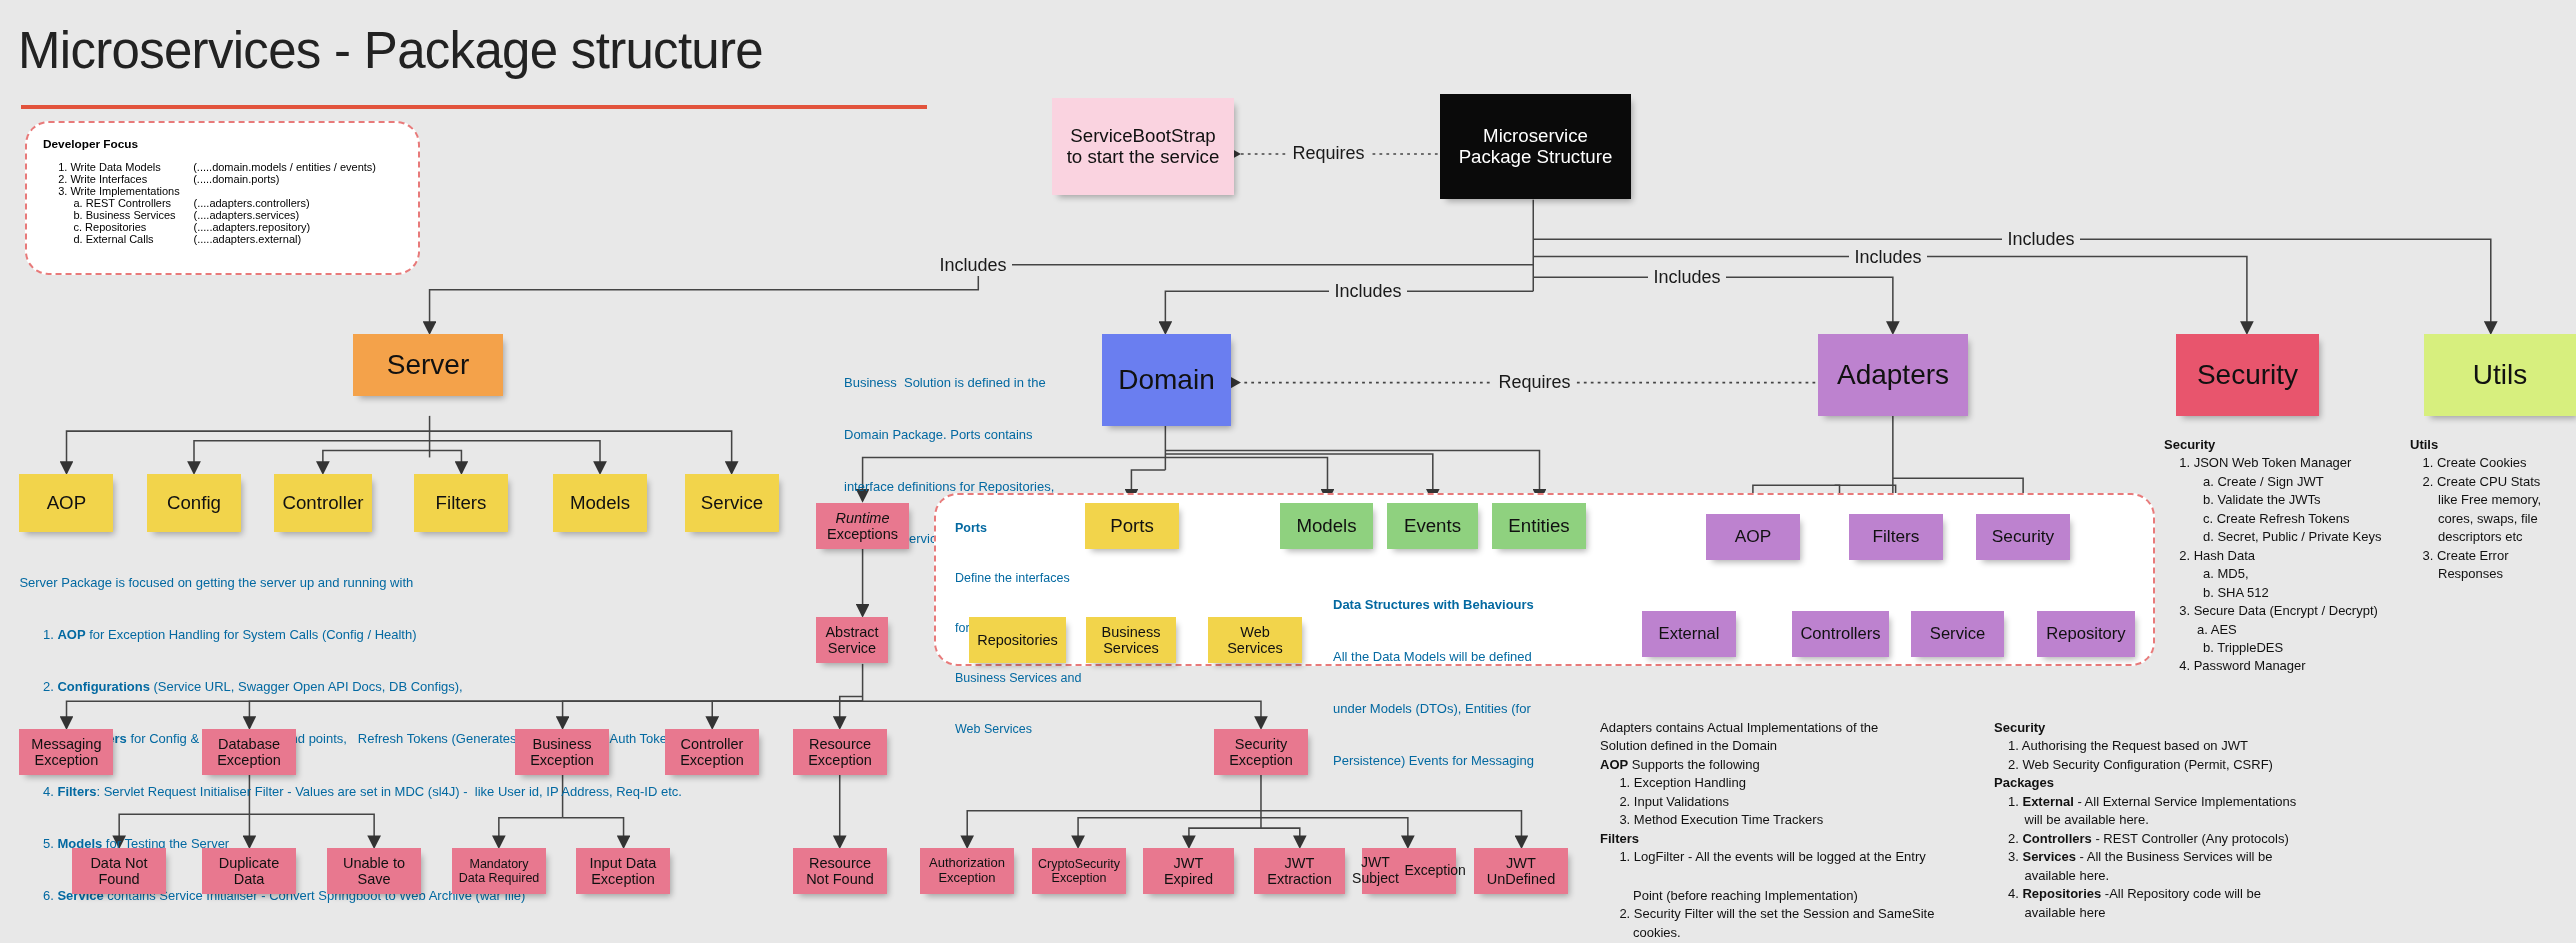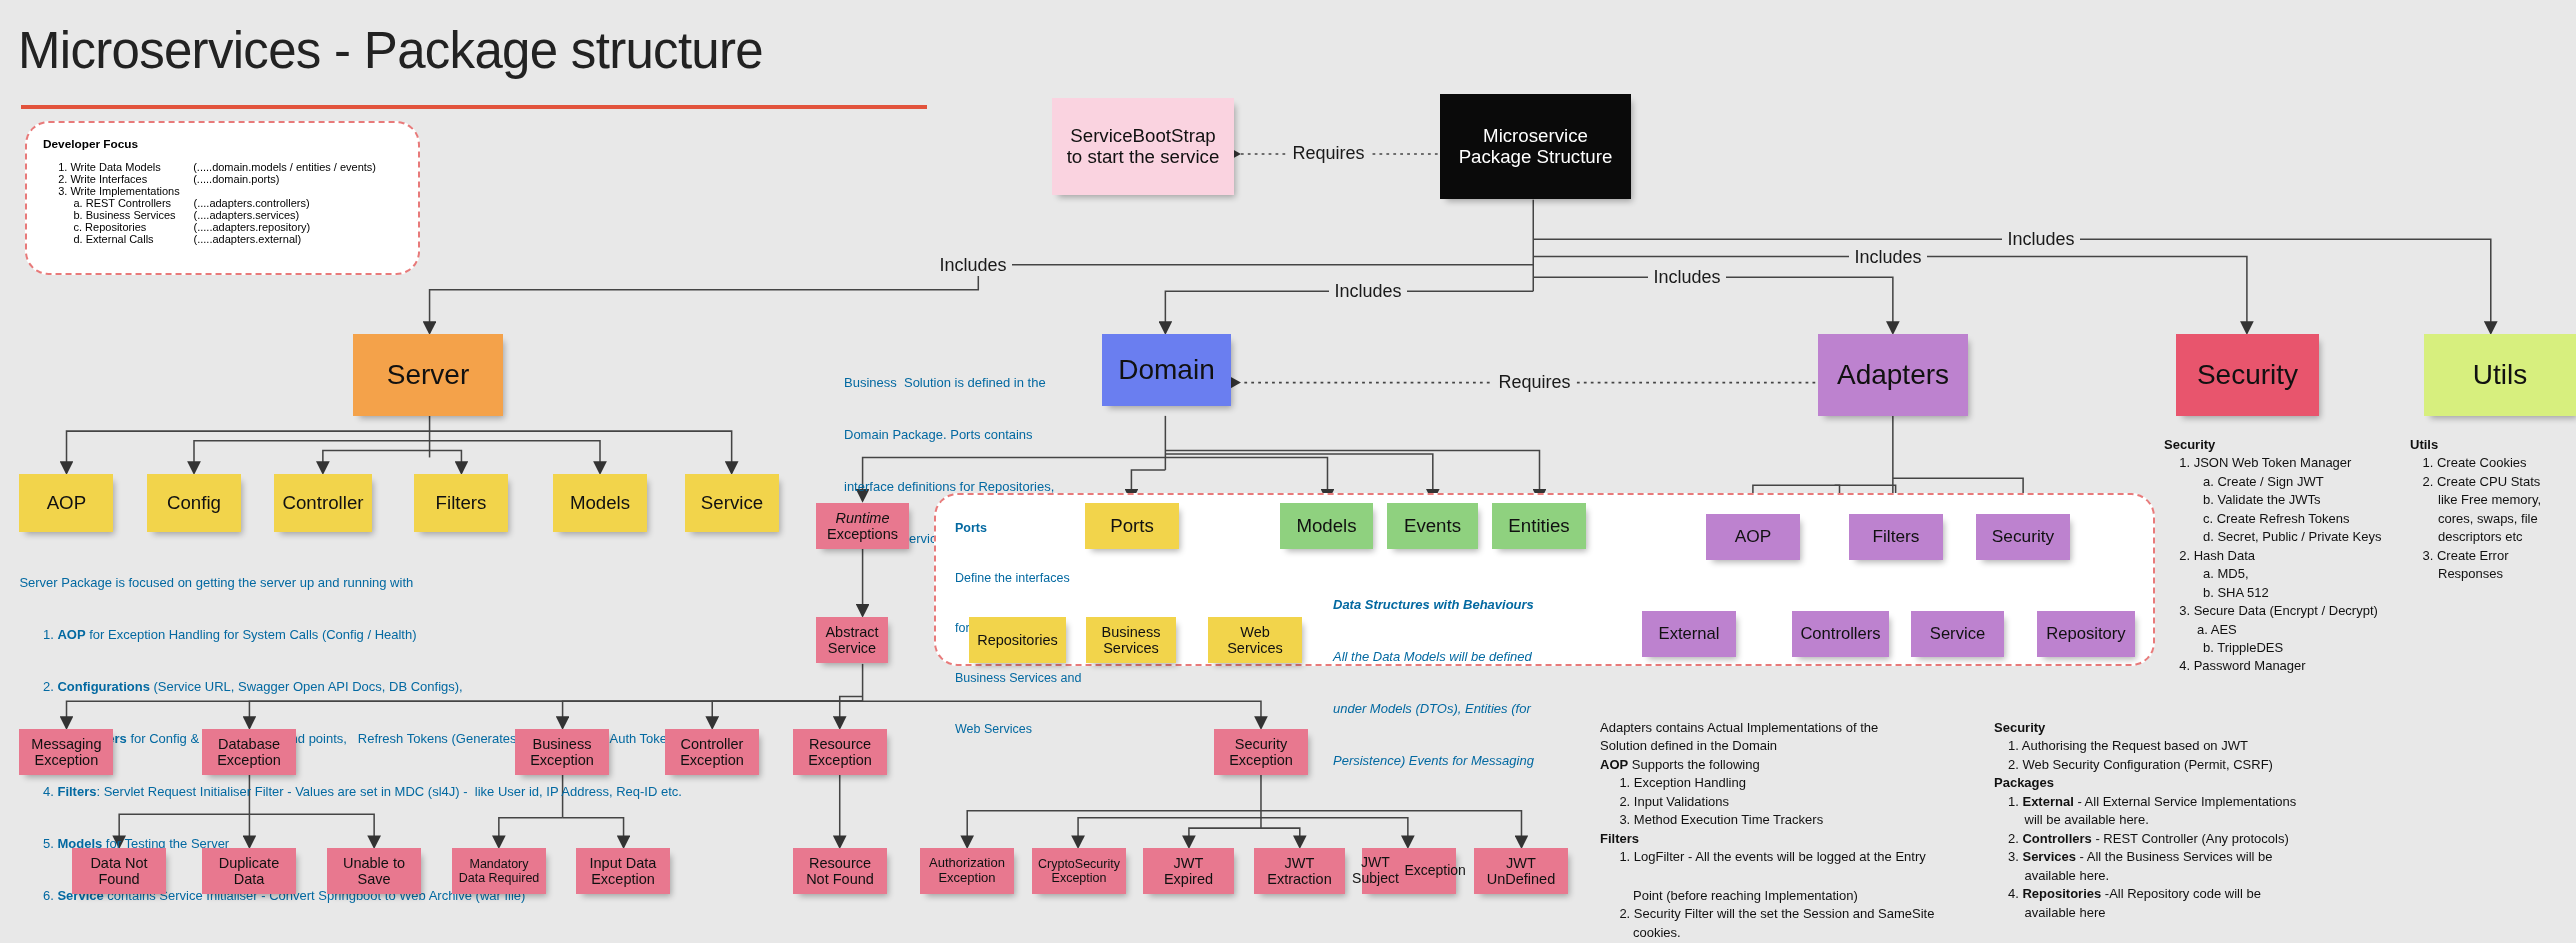--- a/index.html
+++ b/index.html
@@ -182,24 +182,24 @@
   </div>
 
   <div class="edge-label" style="left:1287px;top:143px;">Requires</div>
   <div class="edge-label" style="left:1493px;top:372px;">Requires</div>
   <div class="edge-label" style="left:934px;top:255px;">Includes</div>
   <div class="edge-label" style="left:1329px;top:281px;">Includes</div>
   <div class="edge-label" style="left:1648px;top:267px;">Includes</div>
   <div class="edge-label" style="left:1849px;top:247px;">Includes</div>
   <div class="edge-label" style="left:2002px;top:229px;">Includes</div>
 
-  <div class="note n-orange" style="left:353px;top:334px;width:150px;height:82px;font-size:28px;">
+  <div class="note n-orange" style="left:353px;top:334px;width:150px;height:62px;font-size:28px;">
     <span>Server</span>
   </div>
-  <div class="note n-blue" style="left:1102px;top:334px;width:129px;height:72px;font-size:28px;">
+  <div class="note n-blue" style="left:1102px;top:334px;width:129px;height:92px;font-size:28px;">
     <span>Domain</span>
   </div>
   <div class="note n-purple" style="left:1818px;top:334px;width:150px;height:82px;font-size:28px;">
     <span>Adapters</span>
   </div>
   <div class="note n-red" style="left:2176px;top:334px;width:143px;height:82px;font-size:28px;">
     <span>Security</span>
   </div>
   <div class="note n-lime" style="left:2424px;top:334px;width:152px;height:82px;font-size:28px;">
     <span>Utils</span>
@@ -277,21 +277,21 @@
   <div class="note n-green" style="left:1280px;top:503px;width:93px;height:46px;font-size:18.7px;">
     <span>Models</span>
     </div>
   <div class="note n-green" style="left:1387px;top:503px;width:91px;height:46px;font-size:18.7px;">
     <span>Events</span>
     </div>
   <div class="note n-green" style="left:1492px;top:503px;width:94px;height:46px;font-size:18.7px;">
     <span>Entities</span>
     </div>
 
-  <div class="txt" style="left:1333px;top:561px;font-size:13px;font-style:italic;">
+  <div class="txt" style="left:1333px;top:561px;font-size:13px;">
     <div style="font-weight:bold;">Data Structures with Behaviours</div>
     <div>All the Data Models will be defined</div>
     <div>under Models (DTOs), Entities (for</div>
     <div>Persistence) Events for Messaging</div>
   </div>
 
   <div class="note n-purple" style="left:1706px;top:514px;width:94px;height:46px;font-size:17.3px;">
     <span>AOP</span>
     </div>
   <div class="note n-purple" style="left:1849px;top:514px;width:94px;height:46px;font-size:17.3px;">

